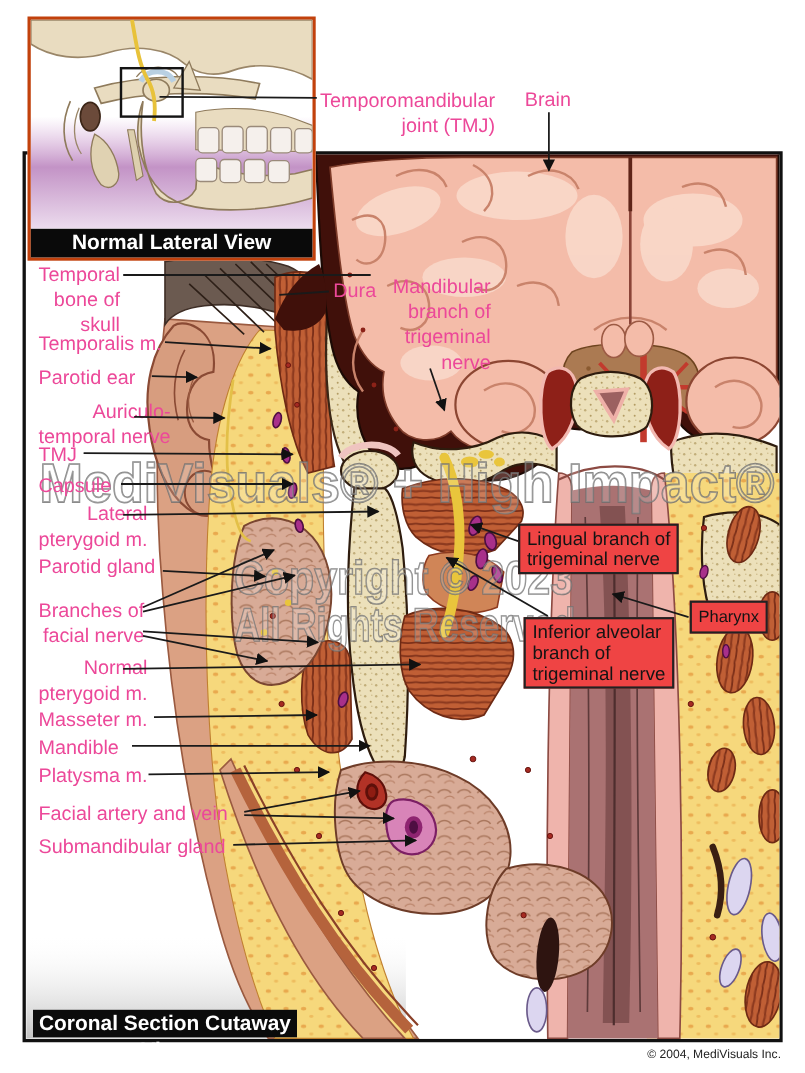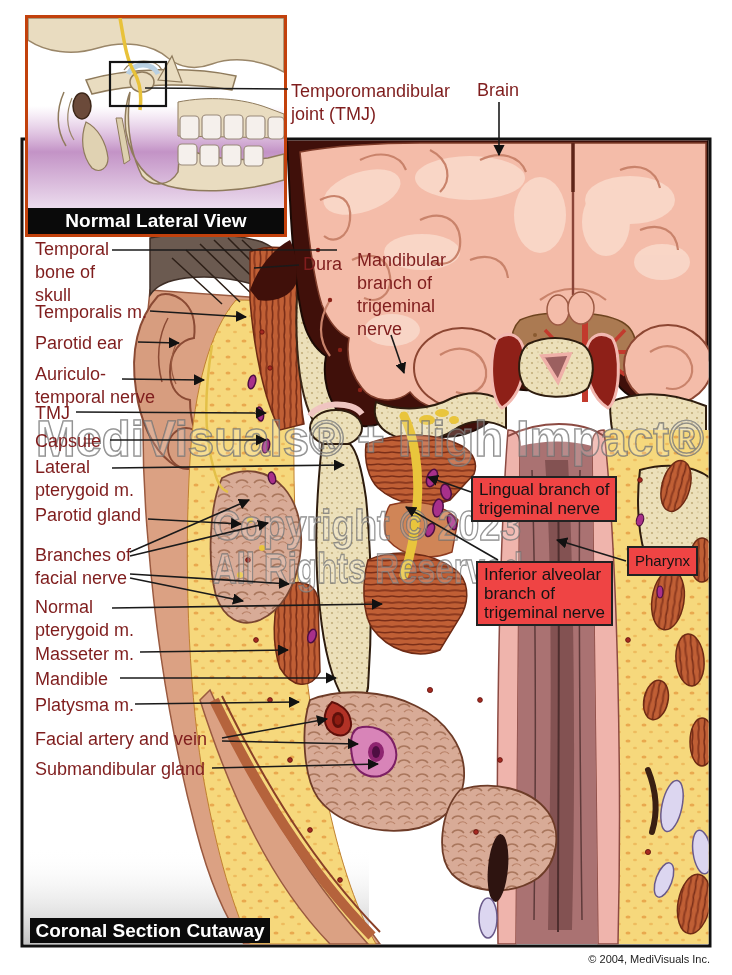--- a/index.html
+++ b/index.html
@@ -8,21 +8,21 @@
   .art,.overlay{position:absolute;left:0;top:0;width:732px;height:975px;}
   .art{z-index:0;}
   .overlay{z-index:6;pointer-events:none;}
   .title{position:absolute;left:262px;top:18px;width:450px;text-align:center;
          font-size:34px;font-weight:bold;color:#0d0d0d;letter-spacing:.5px;z-index:3;}
   .inset{position:absolute;left:25px;top:15px;width:256px;height:216px;border:3px solid #c2410c;
          background:#fff;z-index:2;}
   .inset svg{display:block;}
   .inset-caption{position:absolute;left:0;bottom:0;width:256px;height:26px;background:#0a0a0a;
          color:#fff;font-size:19px;font-weight:bold;text-align:center;line-height:26px;}
-  .lbl{position:absolute;font-size:18px;line-height:23px;color:#7f1d1d;white-space:pre-line;z-index:4;}
+  .lbl{position:absolute;font-size:18px;line-height:23px;color:#ec4899;white-space:pre-line;z-index:4;text-align:right;}
   .boxlbl{position:absolute;border:2px solid #222;background:#ef4444;color:#141414;
          font-size:17px;line-height:19px;padding:2px 6px;white-space:pre-line;z-index:4;}
   .boxlbl.big{font-size:15px;line-height:22px;}
   .caption-bar{position:absolute;left:30px;top:918px;width:240px;height:25px;background:#0b0b0b;
          color:#fff;font-size:19px;font-weight:bold;text-align:center;line-height:25px;z-index:4;}
   .copyright{position:absolute;right:22px;top:953px;font-size:11px;color:#222;z-index:4;}
 </style>
 </head>
 <body>
 

